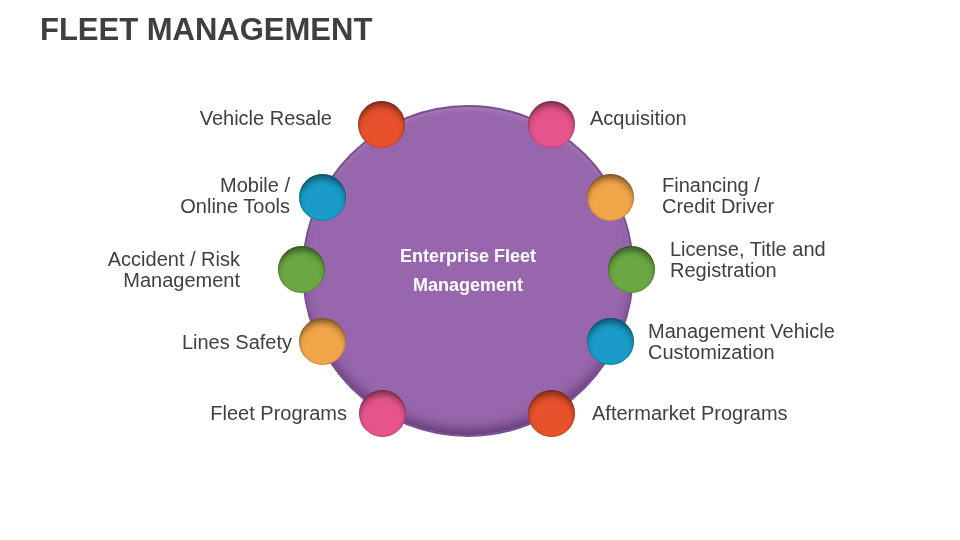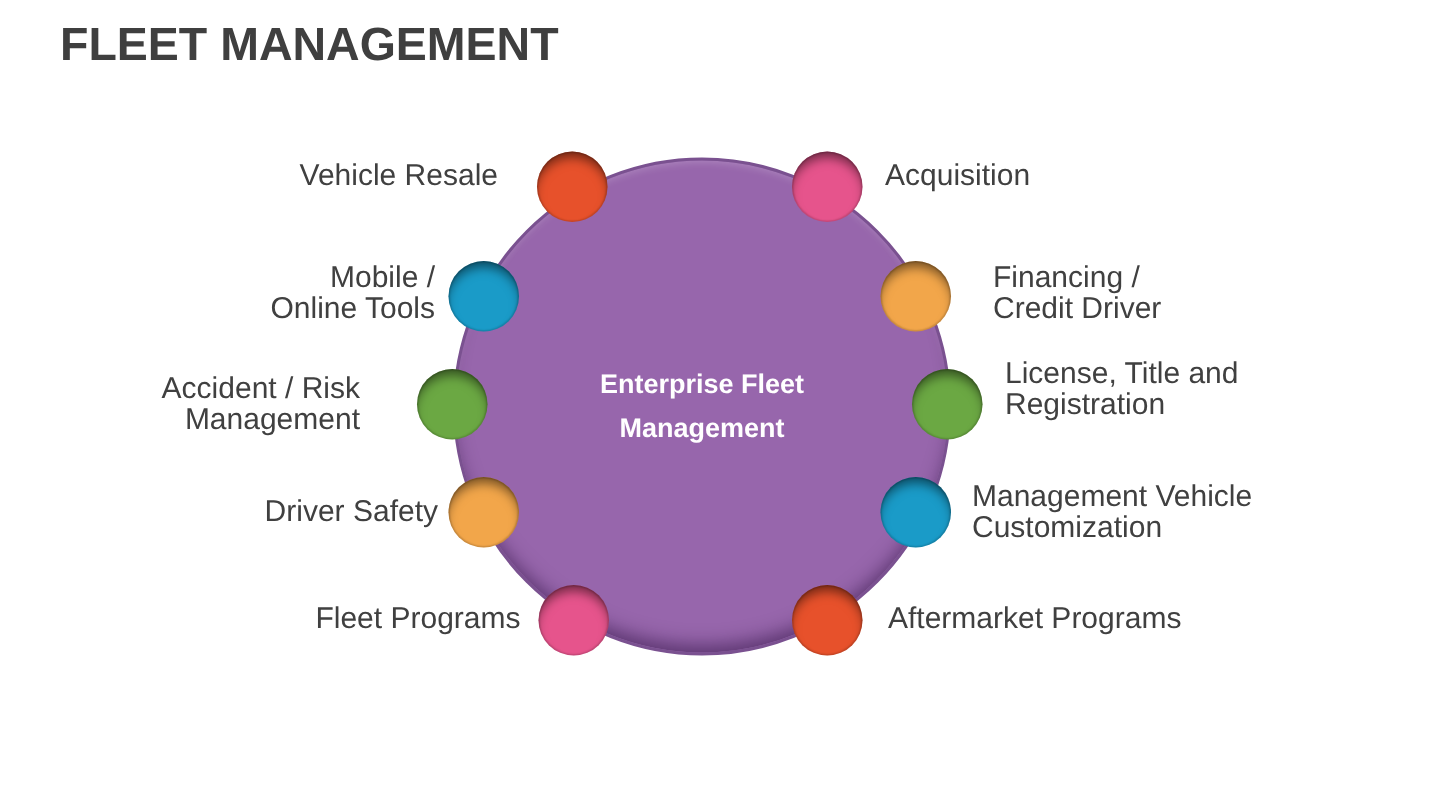--- a/index.html
+++ b/index.html
@@ -94,21 +94,21 @@
 
     <div class="node-circle" style="left: 278px; top: 246px; background: rgb(107, 168, 67);"></div>
     <div class="node-label align-right" style="right:720px; top:270px;">Accident / Risk
 Management</div>
 
     <div class="node-circle" style="left: 608px; top: 246px; background: rgb(107, 168, 67);"></div>
     <div class="node-label" style="left:670px; top:260px;">License, Title and
 Registration</div>
 
     <div class="node-circle" style="left: 299px; top: 318px; background: rgb(242, 166, 74);"></div>
-    <div class="node-label align-right" style="right:668px; top:342px;">Driver Safety</div>
+    <div class="node-label align-right" style="right:668px; top:342px;">Lines Safety</div>
 
     <div class="node-circle" style="left: 587px; top: 318px; background: rgb(26, 155, 200);"></div>
     <div class="node-label" style="left:648px; top:342px;">Management Vehicle
 Customization</div>
 
     <div class="node-circle" style="left: 359px; top: 390px; background: rgb(230, 84, 140);"></div>
     <div class="node-label align-right" style="right:613px; top:413px;">Fleet Programs</div>
 
     <div class="node-circle" style="left: 528px; top: 390px; background: rgb(231, 81, 43);"></div>
     <div class="node-label" style="left:592px; top:413px;">Aftermarket Programs</div>

